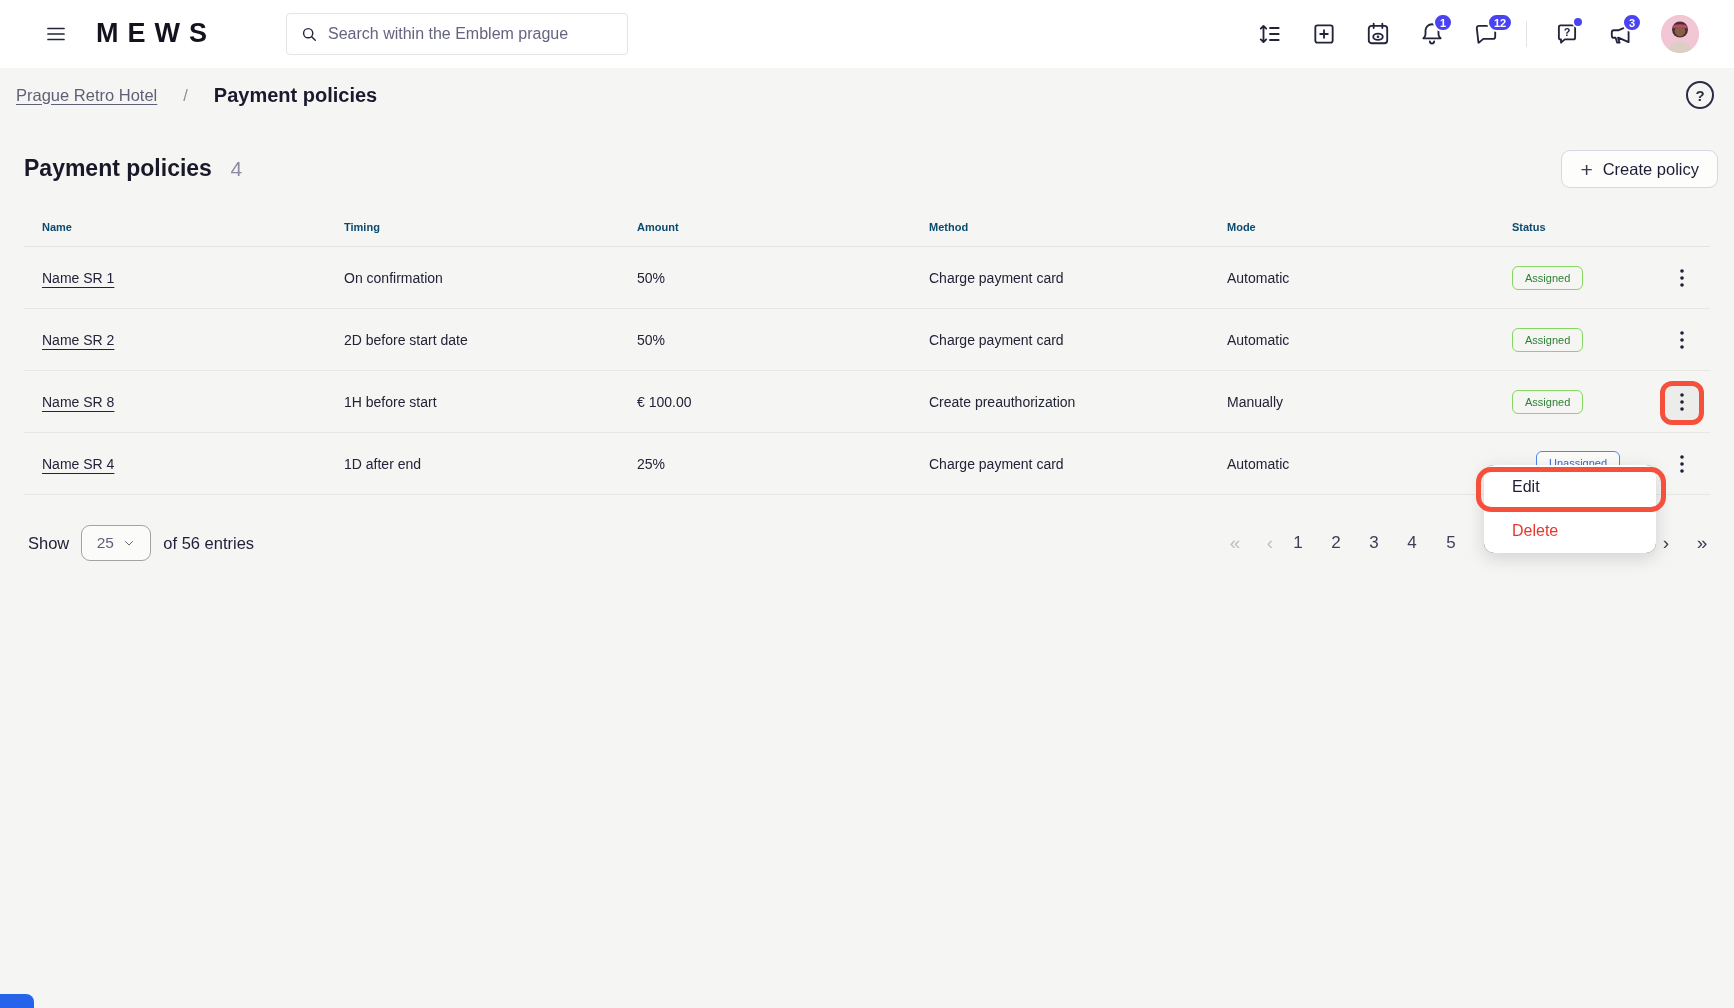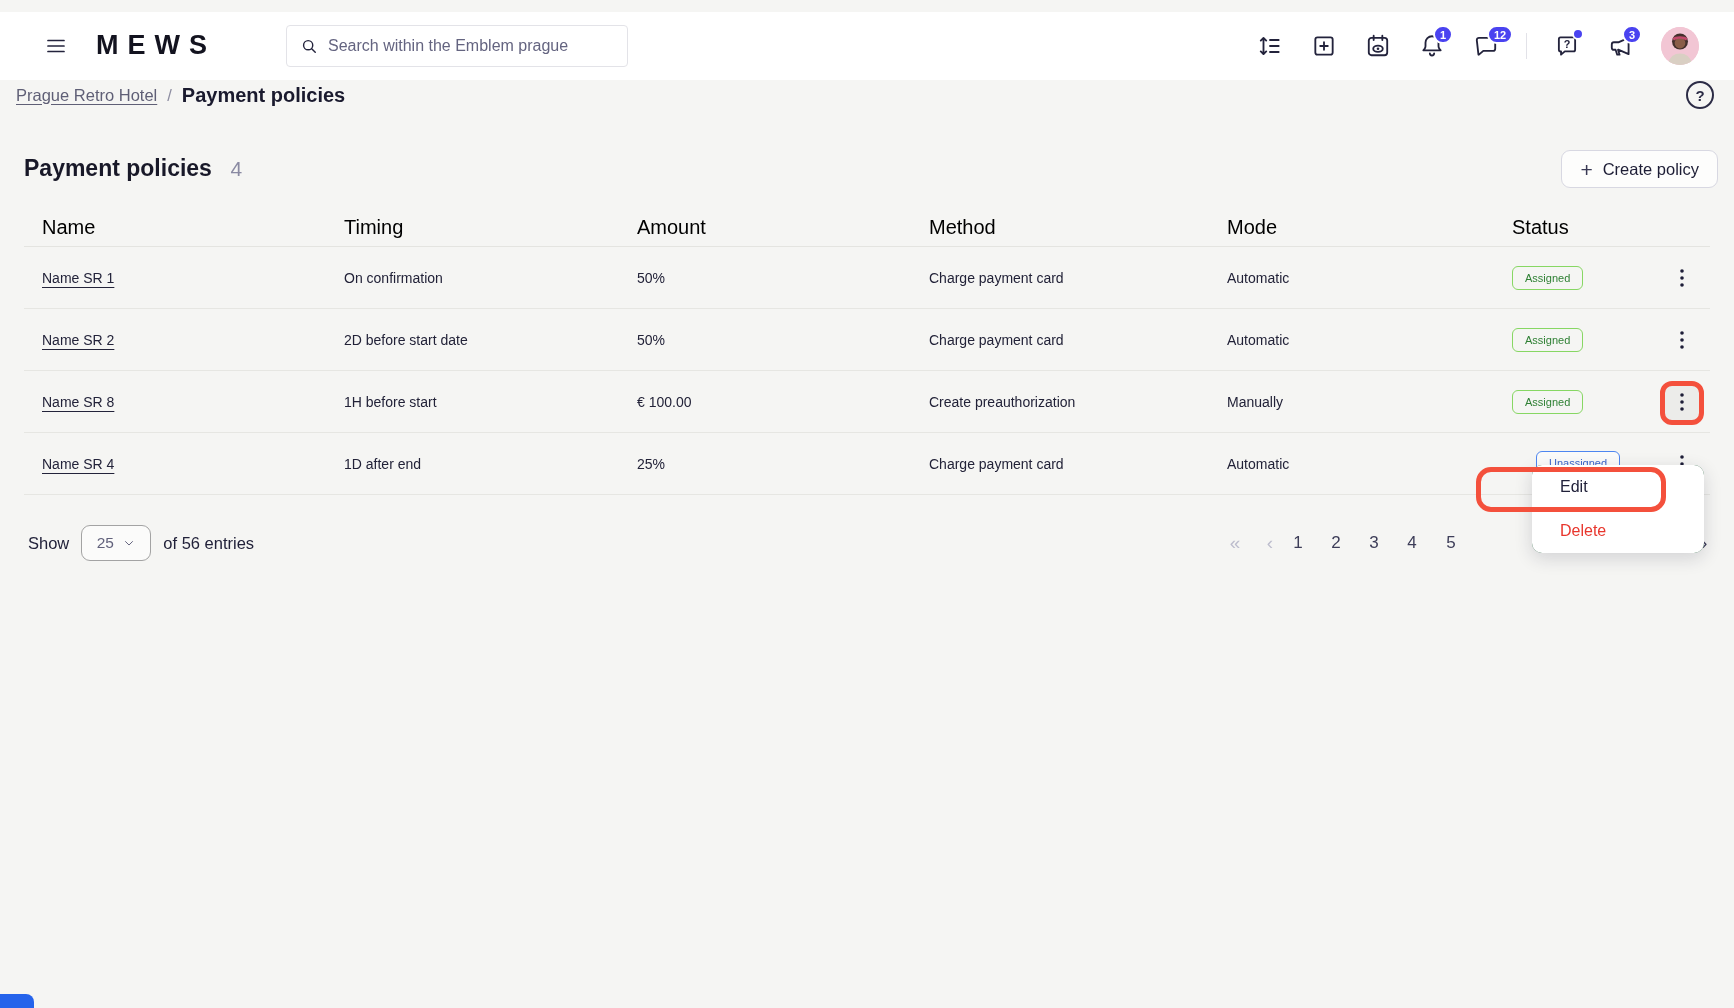--- a/index.html
+++ b/index.html
@@ -1,52 +1,52 @@
 <!DOCTYPE html>
 <html><head>
 <meta charset="utf-8">
 <style>
   * { margin:0; padding:0; box-sizing:border-box; }
   html,body { width:1734px; height:1008px; }
   body { font-family:"Liberation Sans", sans-serif; background:#f5f5f3; color:#22223a; overflow:hidden; }
   .screen { position:relative; width:1734px; height:1008px; }
 
   
-  .topbar { position:absolute; left:0; top:12px; width:1734px; height:68px; background:#ffffff; }
+  .topbar { position:absolute; left:0; top:0; width:1734px; height:68px; background:#ffffff; }
   .hamburger { position:absolute; left:42px; top:20px; width:28px; height:28px; background:none; border:none; cursor:pointer; display:flex; align-items:center; justify-content:center; }
   .brand { position:absolute; left:96px; top:18px; font-size:27px; font-weight:800; letter-spacing:9px; color:#13131f; }
   .searchbox { position:absolute; left:286px; top:13px; width:342px; height:42px; background:#fff; border:1px solid #e3e3e8; border-radius:4px; display:flex; align-items:center; padding:0 12px; }
   .searchbox svg { flex:0 0 auto; margin-right:9px; }
   .searchbox input { border:none; outline:none; background:transparent; font-family:"Liberation Sans",sans-serif; font-size:16px; color:#3c3c55; width:100%; }
   .searchbox input::placeholder { color:#646480; opacity:1; }
   .topbar-right { position:absolute; right:35px; top:0; height:68px; display:flex; align-items:center; gap:26px; }
   .tb-icon { position:relative; width:28px; height:28px; background:none; border:none; cursor:pointer; display:flex; align-items:center; justify-content:center; }
   .tb-divider { width:1px; height:26px; background:#e2e2e8; }
   .count-badge { position:absolute; top:-7px; left:15px; min-width:19px; height:19px; padding:0 5px; background:#4a43f0; border:2px solid #fff; border-radius:10px; color:#fff; font-size:11px; font-weight:700; display:flex; align-items:center; justify-content:center; }
   .dot-badge { position:absolute; top:-4px; left:19px; width:12px; height:12px; background:#4a43f0; border:2px solid #fff; border-radius:50%; }
   .avatar { position:relative; width:38px; height:38px; border-radius:50%; overflow:hidden; border:none; padding:0; background:#f2c6d4; cursor:pointer; }
 
   
-  .breadcrumb { position:absolute; left:16px; top:80px; height:30px; display:flex; align-items:center; gap:10px;text-align:right; }
+  .breadcrumb { position:absolute; left:16px; top:80px; height:30px; display:flex; align-items:center; gap:26px;text-align:right; }
   .crumb-link { font-size:16.5px; color:#5f5f76; text-decoration:underline; text-underline-offset:3px; cursor:pointer; }
   .crumb-sep { font-size:16.5px; color:#8d8da1; }
   .crumb-current { font-size:20px; font-weight:700; color:#1a1a2e; }
   .help-btn { position:absolute; right:20px; top:81px; width:28px; height:28px; border-radius:50%; border:2px solid #2b2b45; background:none; color:#2b2b45; font-size:15px; font-weight:700; cursor:pointer; display:flex; align-items:center; justify-content:center; }
 
   
   .title-row { position:absolute; left:24px; top:148px; right:16px; height:40px; }
   .page-title { display:inline-block; font-size:23px; font-weight:700; color:#181828; line-height:40px; }
   .page-count { display:inline-block; margin-left:14px; font-size:21px; color:#8a8aa2; }
   .create-btn { position:absolute; right:0; top:2px; height:38px; padding:0 18px; background:#fdfdfc; border:1px solid #d8d8e2; border-radius:9px; display:flex; align-items:center; gap:10px; font-size:16.5px; color:#1d1d35; cursor:pointer; font-family:"Liberation Sans",sans-serif; }
   .create-plus { font-size:21px; font-weight:400; color:#3a3a55; line-height:1; }
 
   
   .ptable { position:absolute; left:24px; top:207px; width:1686px; }
   .thead { position:relative; height:40px; border-bottom:1px solid #e4e4e0; }
-  .thead span { position:absolute; top:50%; transform:translateY(-50%); font-size:20px; font-weight:400; color:#000000; }
+  .thead span { position:absolute; top:50%; transform:translateY(-50%); font-size:11px; font-weight:700; color:#0c4a6e; }
   .trow { position:relative; height:62px; border-bottom:1px solid #e6e6e2; }
   .cell { position:absolute; top:50%; transform:translateY(-50%); font-size:14px; color:#222238; }
   .c-name   { left:18px; }
   .c-timing { left:320px; }
   .c-amount { left:613px; }
   .c-method { left:905px; }
   .c-mode   { left:1203px; }
   .c-status { left:1488px; }
   .name-link { text-decoration:underline; text-underline-offset:4px; color:#23233a; cursor:pointer; }
   .badge { display:inline-block; padding:5px 12px; border-radius:6px; font-size:11px; background:transparent; }
@@ -58,21 +58,21 @@
 
   
   .footer-left { position:absolute; left:28px; top:524px; height:38px; display:flex; align-items:center; gap:12px; font-size:16.5px; color:#22223a; }
   .size-select { height:36px; width:70px; border:1px solid #a3a3a3; background:#fbfbfa; border-radius:9px; display:flex; align-items:center; justify-content:center; gap:8px; font-size:15.5px; color:#62627c; cursor:pointer; font-family:Liberation Sans, sans-serif; }
   .pagination { position:absolute; left:0; top:524px; width:1734px; height:38px; }
   .pg { position:absolute; top:0; width:24px; height:38px; line-height:38px; text-align:center; font-size:17px; color:#3d3d58; background:none; border:none; cursor:pointer; font-family:"Liberation Sans",sans-serif; }
   .pg.dim { color:#bdbdcd; }
   .pg.arrow { font-size:19px; }
 
   
-  .context-menu { position:absolute; left:1484px; top:465px; width:172px; height:88px; background:#14532d; border-radius:10px; box-shadow:0 5px 18px rgba(25,25,50,.16); z-index:5; overflow:hidden;margin-left:48px; }
+  .context-menu { position:absolute; left:1484px; top:465px; width:172px; height:88px; background:#14532d; border-radius:10px; box-shadow:0 5px 18px rgba(25,25,50,.16); z-index:5; overflow:hidden; }
   .menu-item { width:100%; height:44px; display:flex; align-items:center; padding-left:28px; font-size:16px; background:#fff; border:none; cursor:pointer; font-family:"Liberation Sans",sans-serif; }
   .menu-item.edit { color:#21213a; }
   .menu-item.delete { color:#e8362d; }
   .annot { position:absolute; border:5px solid #f4503c; z-index:6; pointer-events:none; }
   .annot-kebab { left:1660px; top:381px; width:44px; height:44px; border-radius:12px; }
   .annot-edit  { left:1476px; top:467px; width:190px; height:45px; border-radius:15px; }
 
   .chat-sliver { position:absolute; left:0; bottom:0; width:34px; height:14px; background:#2563eb; border-top-right-radius:8px; cursor:pointer; }
 
   svg.ic { stroke:#23233c; fill:none; stroke-width:1.7; stroke-linecap:round; stroke-linejoin:round; }

